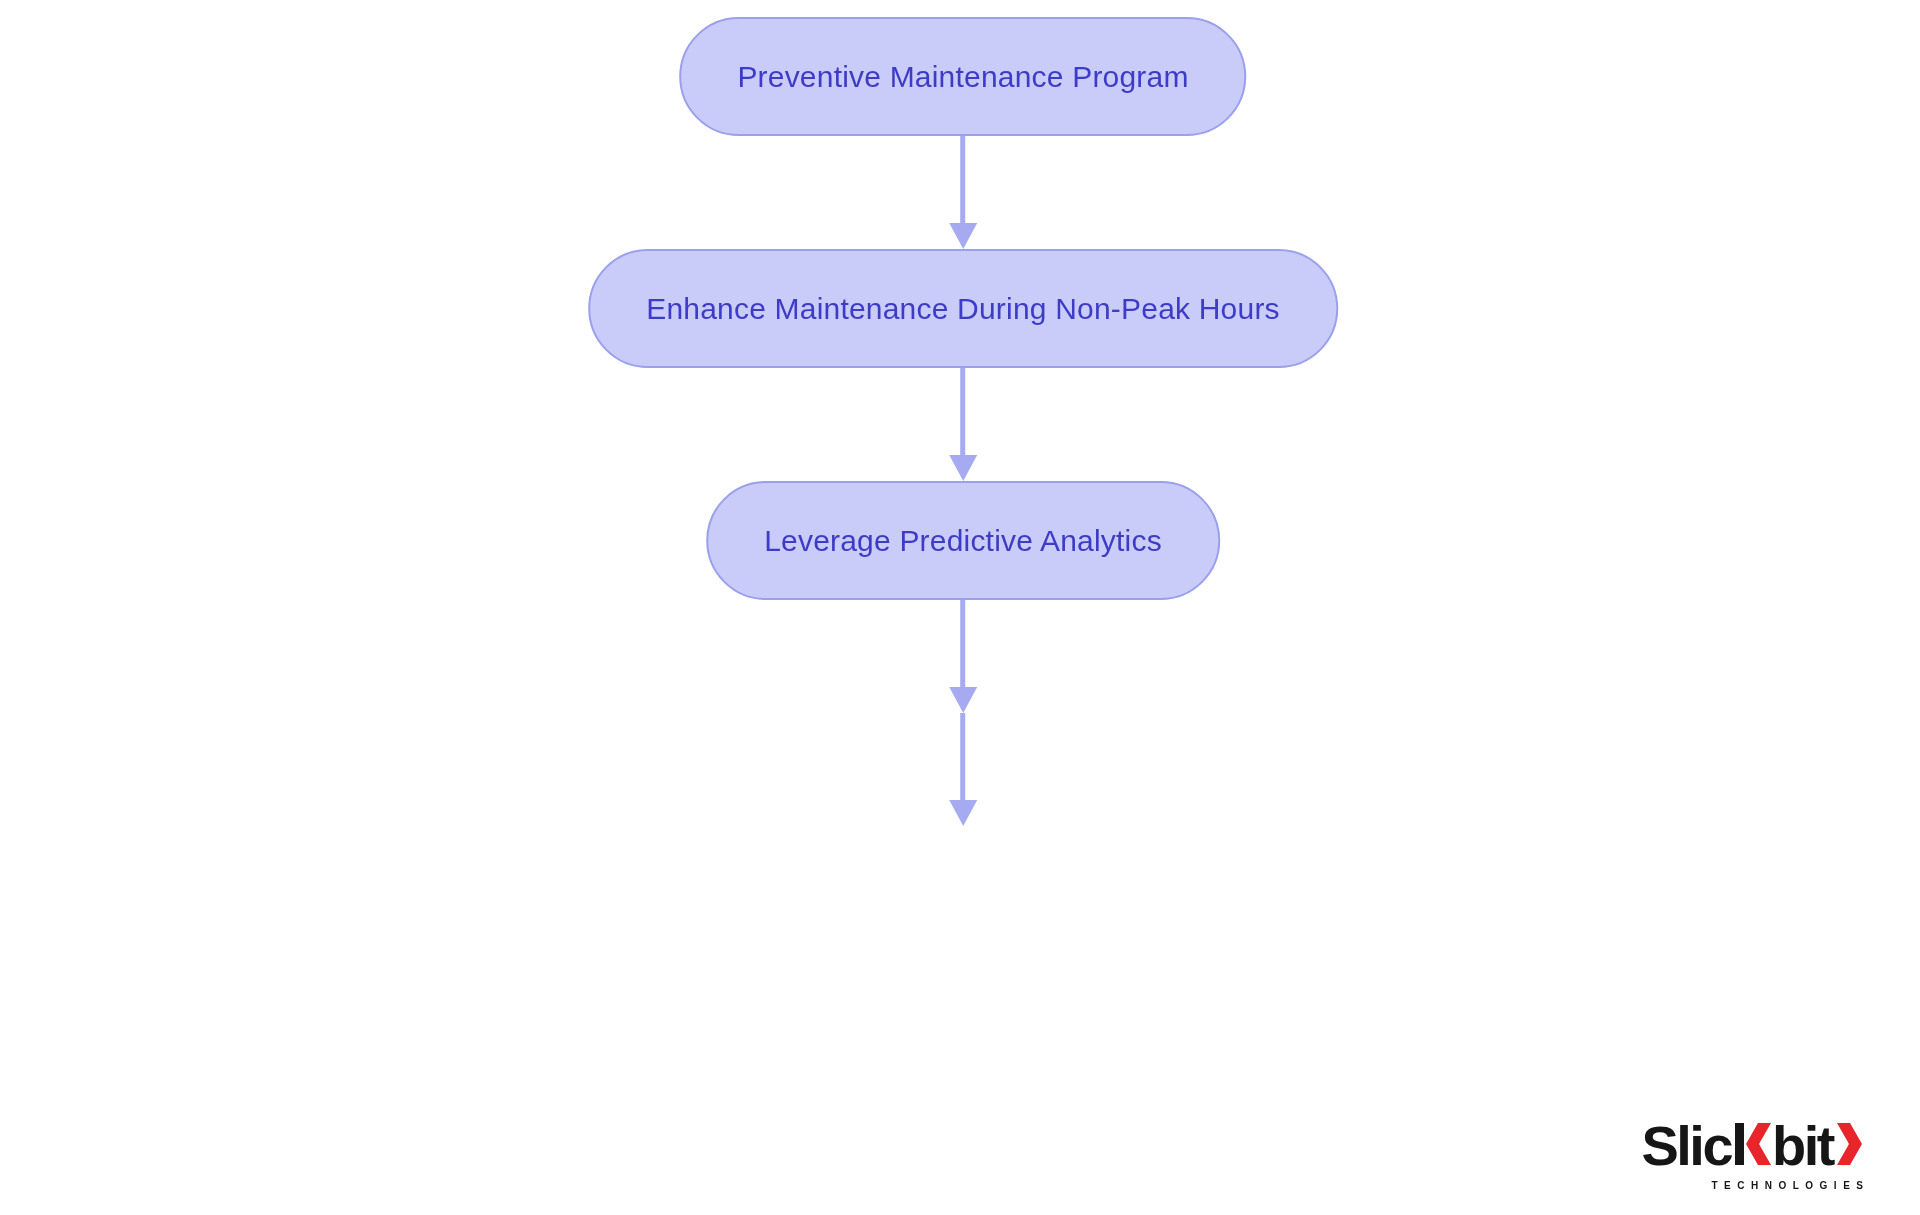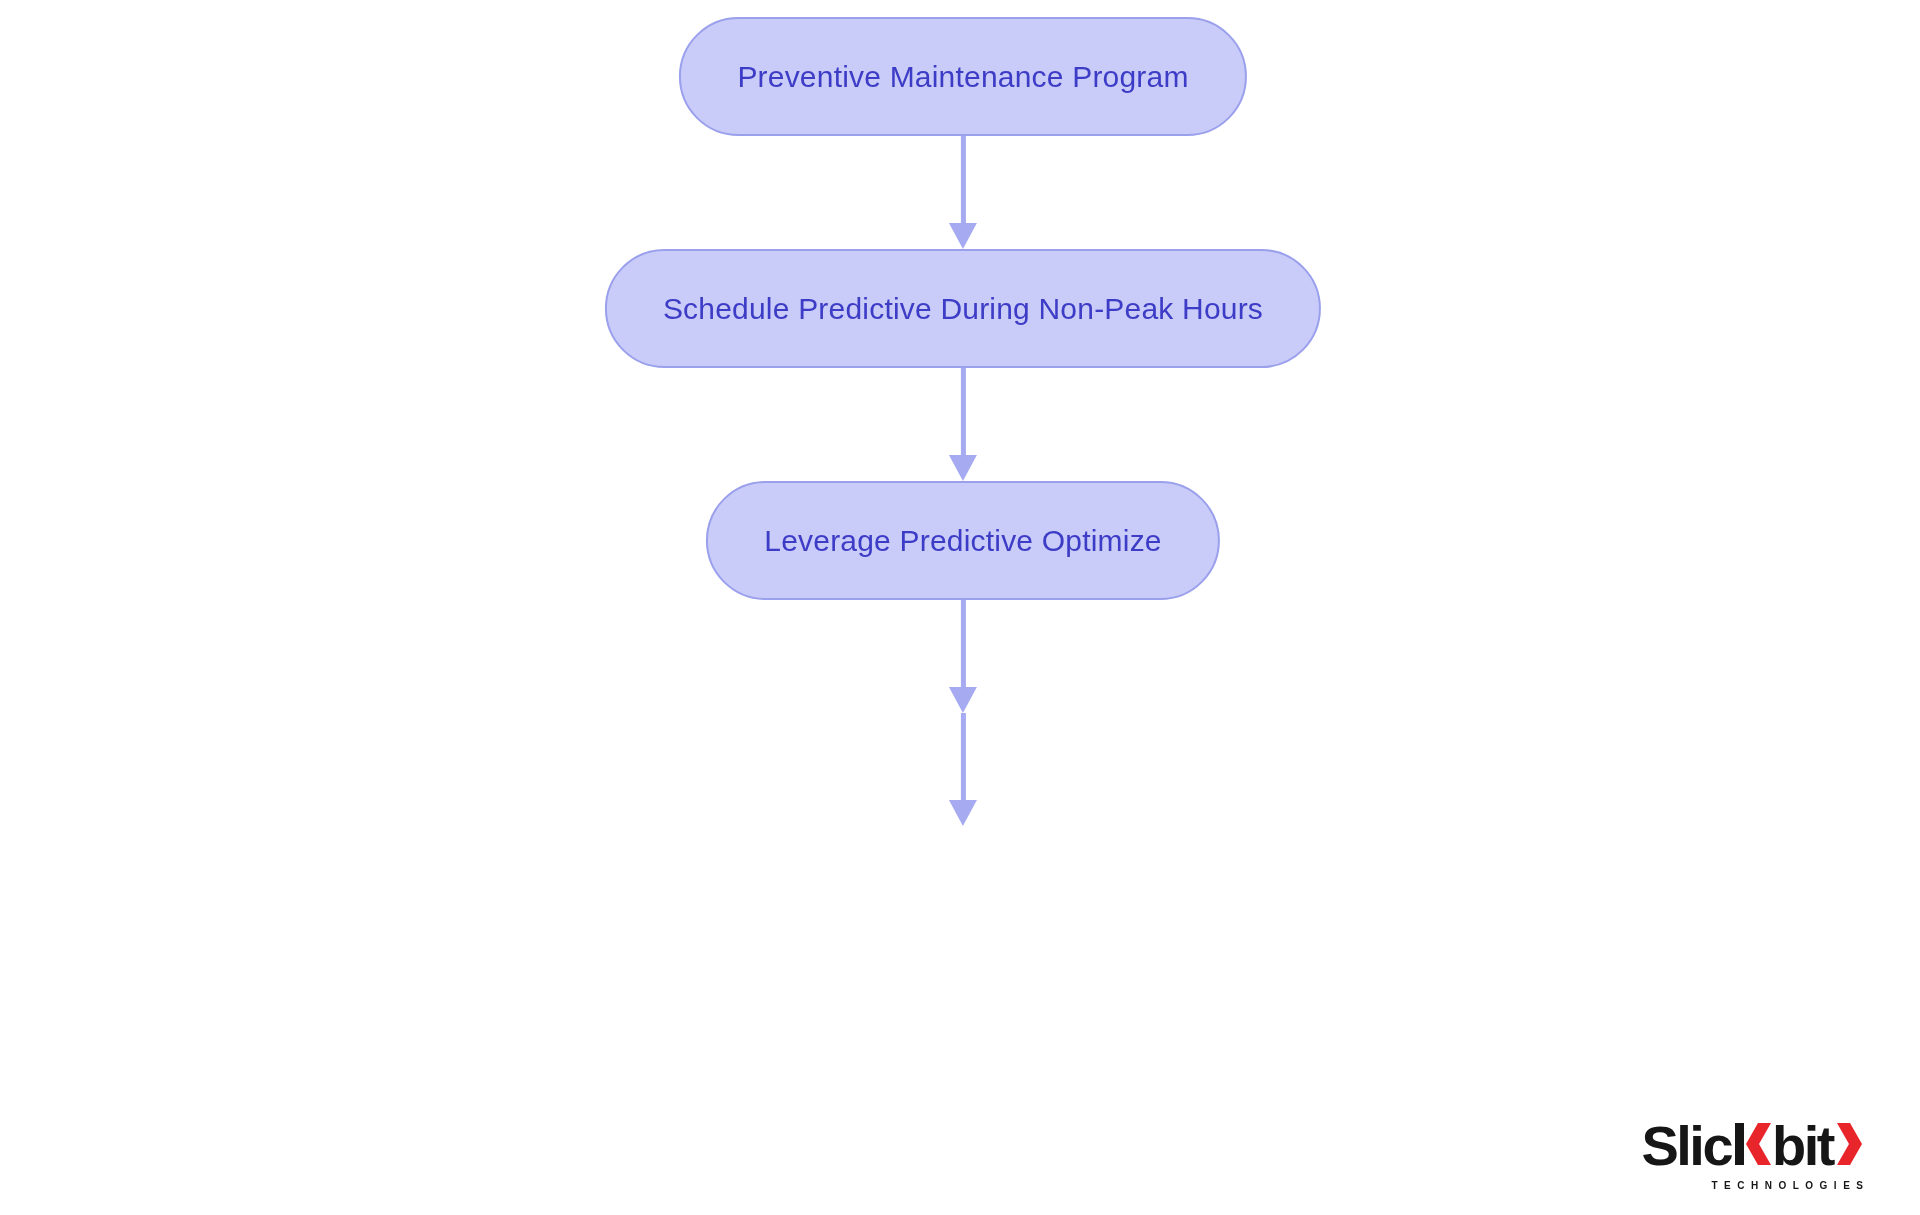--- a/index.html
+++ b/index.html
@@ -121,30 +121,30 @@
     <div class="node">
       <span>Preventive Maintenance Program</span>
     </div>
 
     <div class="arrow">
       <div class="shaft"></div>
       <div class="head"></div>
     </div>
 
     <div class="node">
-      <span>Schedule Predictive During Non-Peak Hours</span>
+      <span>Enhance Maintenance During Non-Peak Hours</span>
     </div>
 
     <div class="arrow">
       <div class="shaft"></div>
       <div class="head"></div>
     </div>
 
     <div class="node">
-      <span>Leverage Predictive Optimize</span>
+      <span>Leverage Predictive Analytics</span>
     </div>
 
     <div class="arrow">
       <div class="shaft"></div>
       <div class="head"></div>
     </div>
 
 
     <div class="arrow">
       <div class="shaft"></div>

